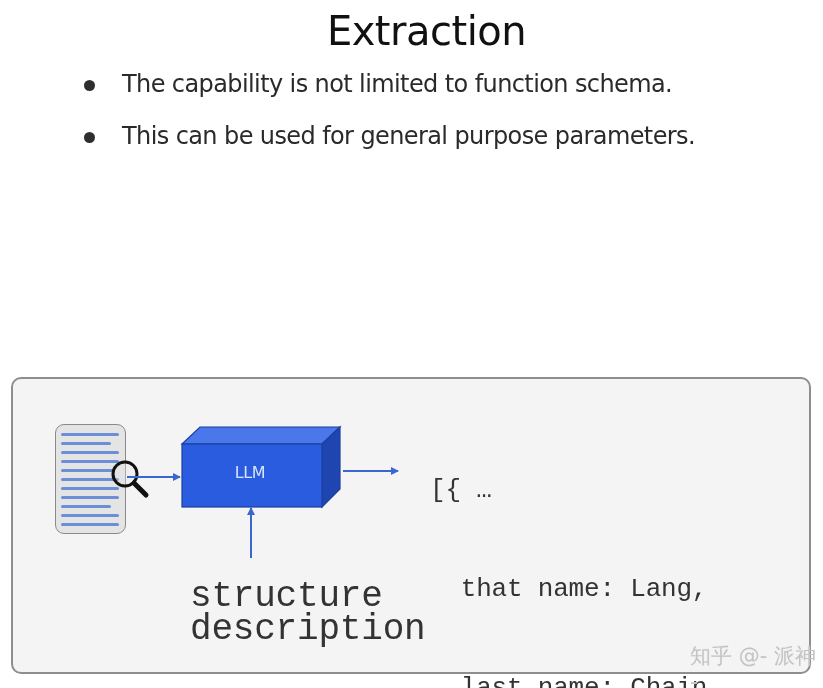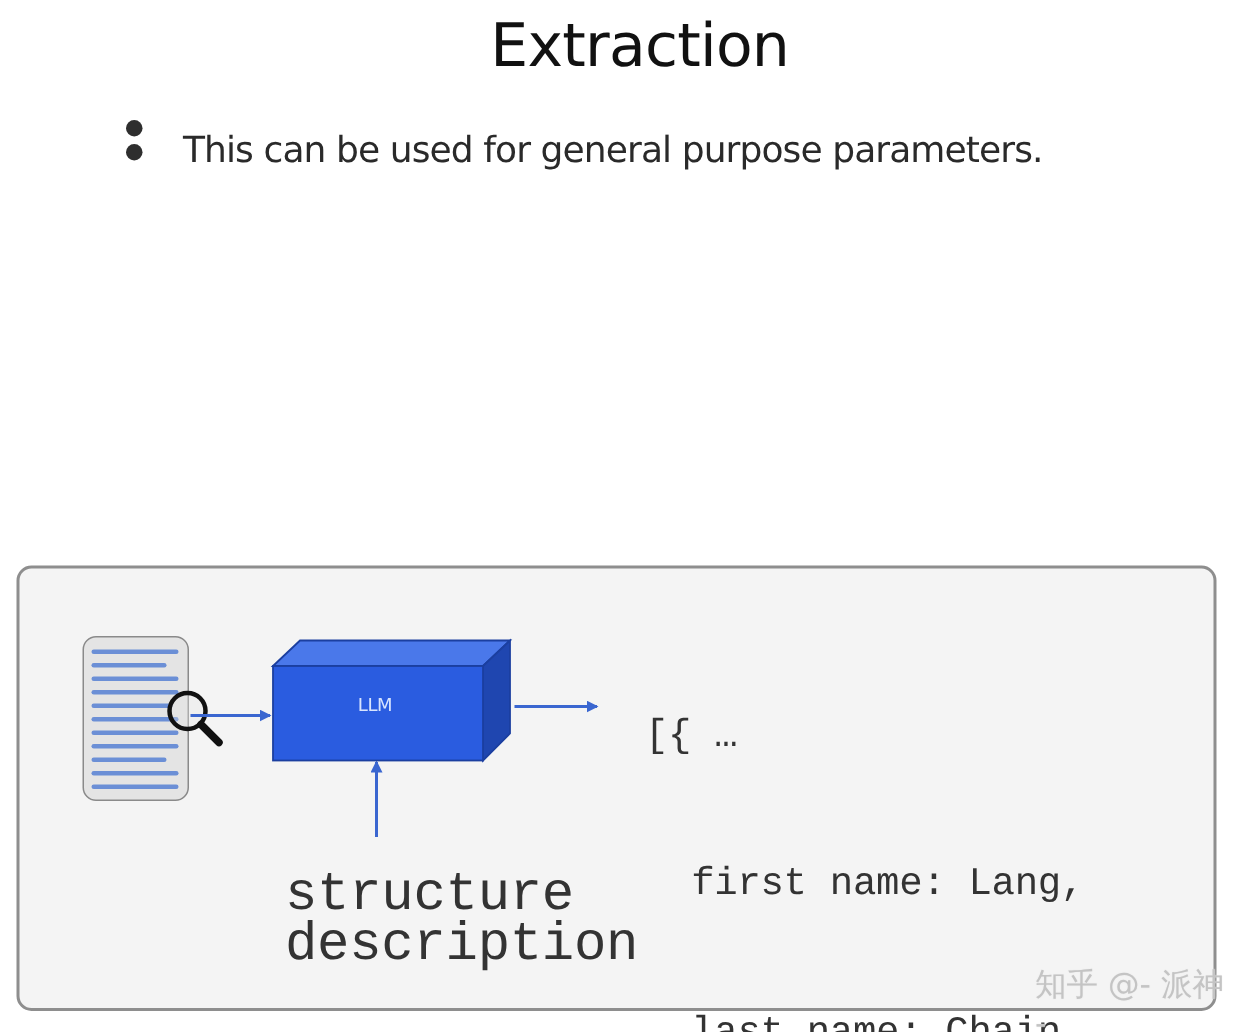--- a/index.html
+++ b/index.html
@@ -98,21 +98,21 @@
       width: 162px;
       height: 84px;
     }
     .llm-label {
       position: absolute;
       left: 180px;
       top: 463px;
       width: 140px;
       text-align: center;
       font-family: "DejaVu Sans", sans-serif;
-      font-size: 12px;
+      font-size: 16px;
       color: #d8e4ff;
       letter-spacing: -0.3px;
     }
     .arrow-svg {
       position: absolute;
       left: 0;
       top: 0;
       width: 823px;
       height: 688px;
       pointer-events: none;
@@ -152,20 +152,21 @@
   </style>
 </head>
 <body>
 
 <div>
   <div class="title">Extraction</div>
 
   <ul class="bullets">
     <li class="bullet">
       <span class="bullet-dot"></span>
+      <span>The capability is not limited to function schema.</span>
     </li>
     <li class="bullet">
       <span class="bullet-dot"></span>
       <span>This can be used for general purpose parameters.</span>
     </li>
   </ul>
 
   <div class="diagram"></div>
 
   <div class="doc">
@@ -205,21 +206,21 @@
   </svg>
   <div class="llm-label">LLM</div>
 
   <div class="structure-desc mono">
     <div>structure</div>
     <div>description</div>
   </div>
 
   <div class="json-output mono">
     <div>[{ …</div>
-    <div>  first name: Lang,</div>
+    <div>  that name: Lang,</div>
     <div>  last name: Chain,</div>
     
     
     
     
   </div>
 
   <div class="watermark">知乎 @- 派神 -</div>
 </div>
 

